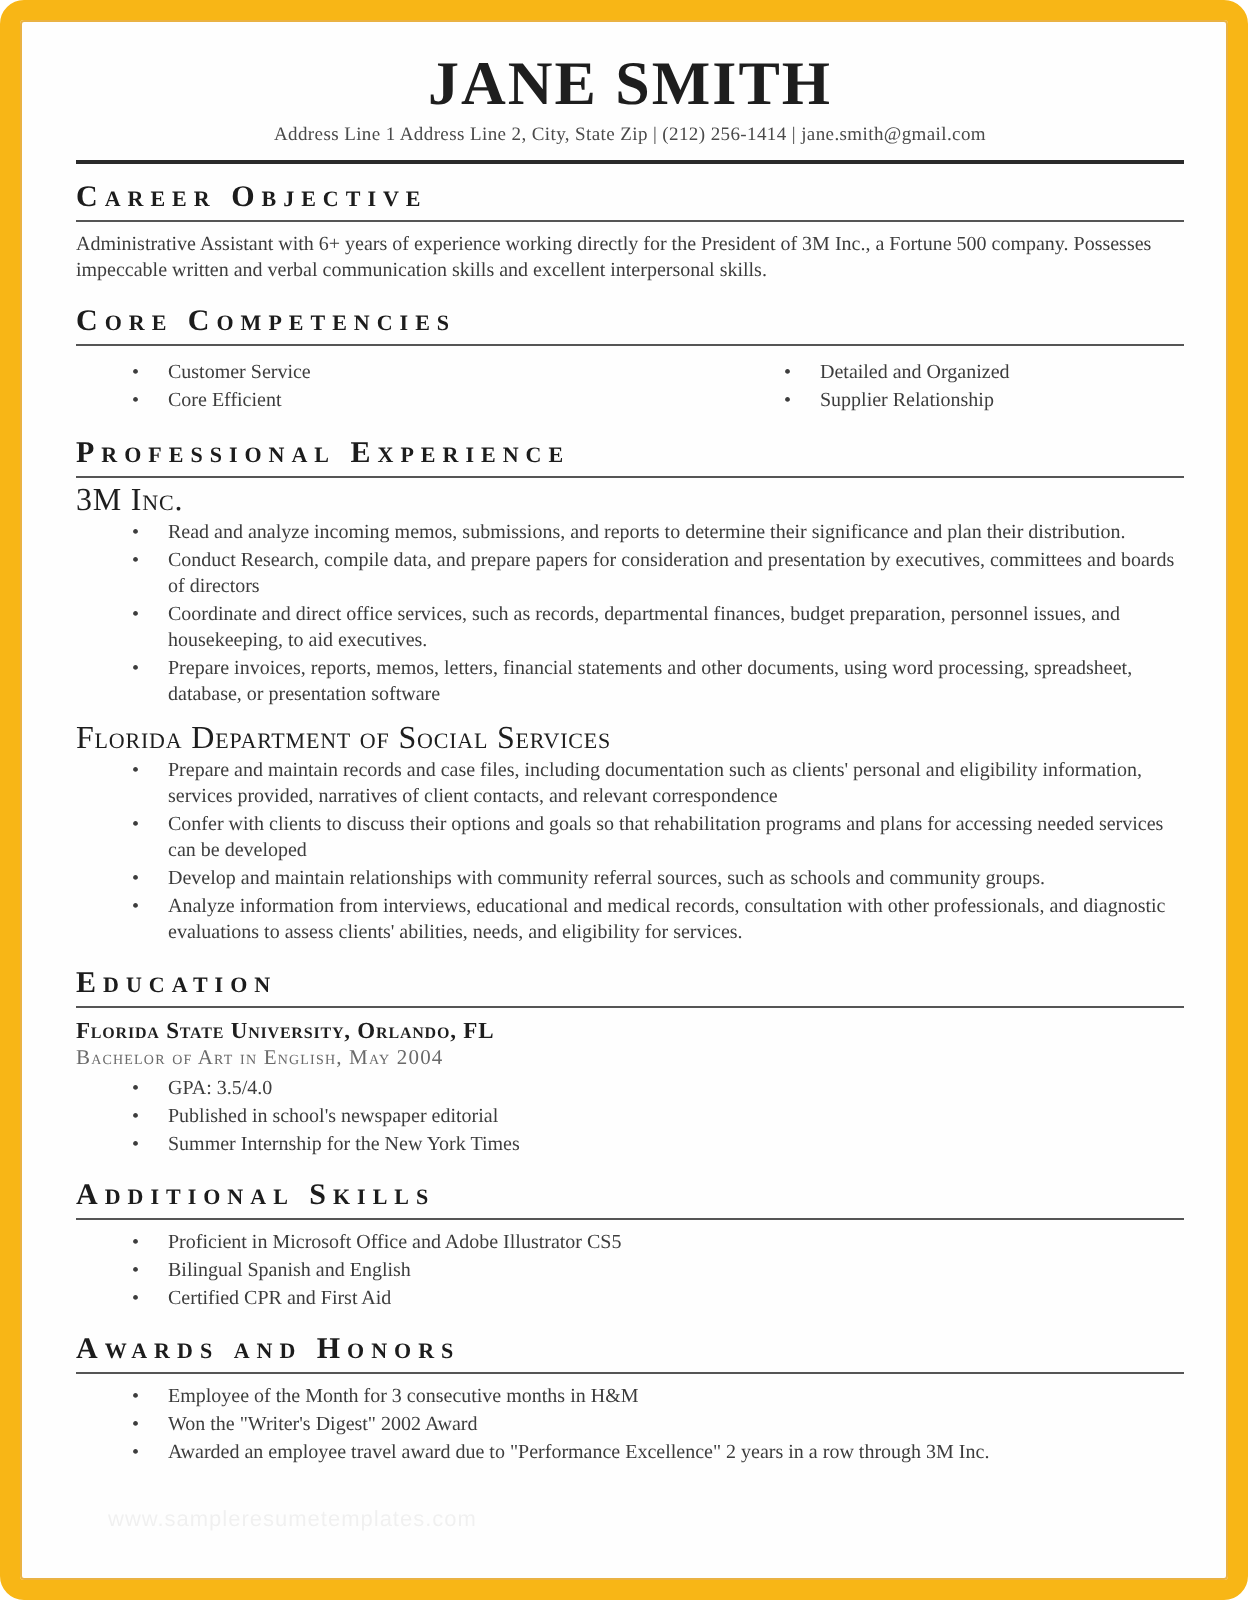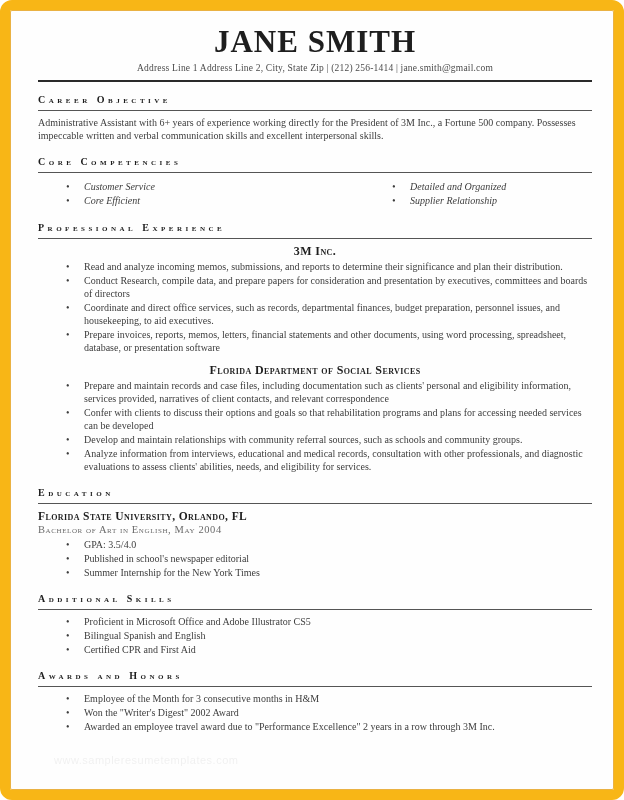--- a/index.html
+++ b/index.html
@@ -11,34 +11,34 @@
     box-shadow:inset 0 0 0 1px #eab243;
   }
   .content{position:relative;box-sizing:border-box;width:100%;height:100%;padding:16px 22px 0 28px;color:#3b3b3b;}
   
   .hdr{text-align:center;}
   .name{margin:0;font-size:31px;line-height:32px;font-weight:700;letter-spacing:1px;color:#1e1e1e;}
   .contact{margin-top:5px;font-size:9.5px;color:#4a4a4a;letter-spacing:.2px;}
   .thick-rule{height:0;border-top:2.5px solid #2a2a2a;margin:7px 0 10px 0;}
   
   section{margin-bottom:12px;}
-  .sec-h{margin:0;font-size:10px;line-height:15px;font-weight:700;font-variant:small-caps;letter-spacing:3.5px;color:#1c1c1c;}
+  .sec-h{margin:0;font-size:15px;line-height:15px;font-weight:700;font-variant:small-caps;letter-spacing:3.5px;color:#1c1c1c;}
   .sec-rule{height:0;border-top:1px solid #555;margin:3px 0 5px 0;}
   .body-text{margin:0;font-size:10px;line-height:13px;color:#3d3d3d;}
   
   ul.blist{list-style:none;margin:2px 0 0 26px;padding:0;font-size:10px;line-height:13px;color:#3d3d3d;}
   ul.blist li{position:relative;padding-left:20px;margin:0 0 1px 0;}
   ul.blist li::before{content:"•";position:absolute;left:2px;top:0;color:#3d3d3d;}
   
   .cols{display:flex;}
-  .cols ul.blist{flex:0 0 auto;font-style:italic;}
+  .cols ul.blist{flex:0 0 auto;}
   .cols .col-left{width:300px;}
   
   .job{margin-bottom:9px;}
-  .job-company{margin:0;font-size:12px;line-height:14px;font-weight:700;font-variant:small-caps;letter-spacing:.4px;color:#1e1e1e;text-align:center;}
+  .job-company{margin:0;font-size:16px;line-height:14px;font-weight:400;font-variant:small-caps;letter-spacing:.4px;color:#1e1e1e;}
   .job-title{margin:0;font-size:10.5px;line-height:13px;font-variant:small-caps;letter-spacing:.6px;color:#6a6a6a;}
   
   .edu-school{margin:2px 0 0 0;font-size:11.5px;line-height:14px;font-weight:700;font-variant:small-caps;letter-spacing:.4px;color:#1e1e1e;}
   .edu-degree{margin:0;font-size:10.5px;line-height:13px;font-variant:small-caps;letter-spacing:.6px;color:#6a6a6a;}
   
   .watermark{position:absolute;left:44px;bottom:24px;font-family:"Liberation Sans","DejaVu Sans",sans-serif;font-size:11px;color:rgba(60,60,60,0.07);letter-spacing:.5px;}
 </style>
 </head>
 <body>
 

